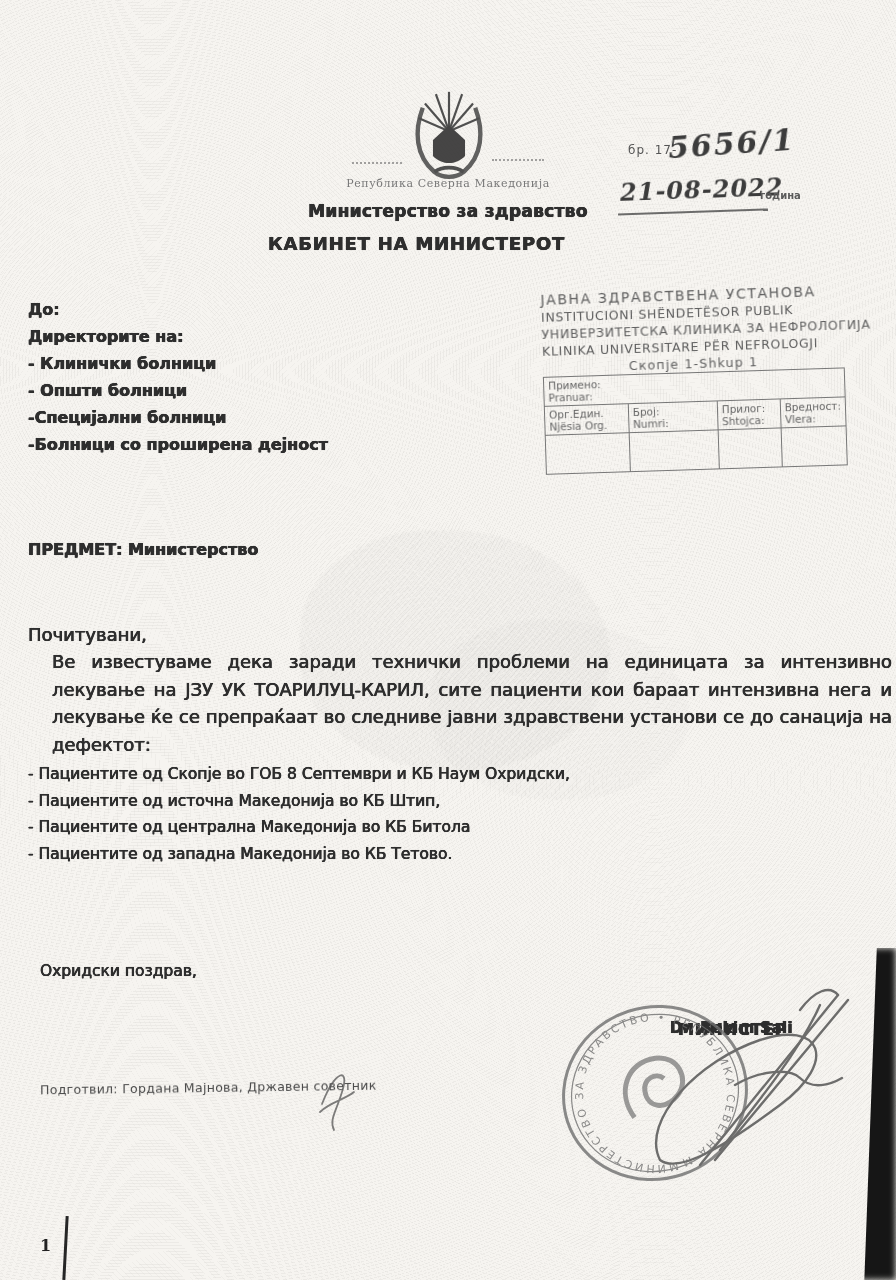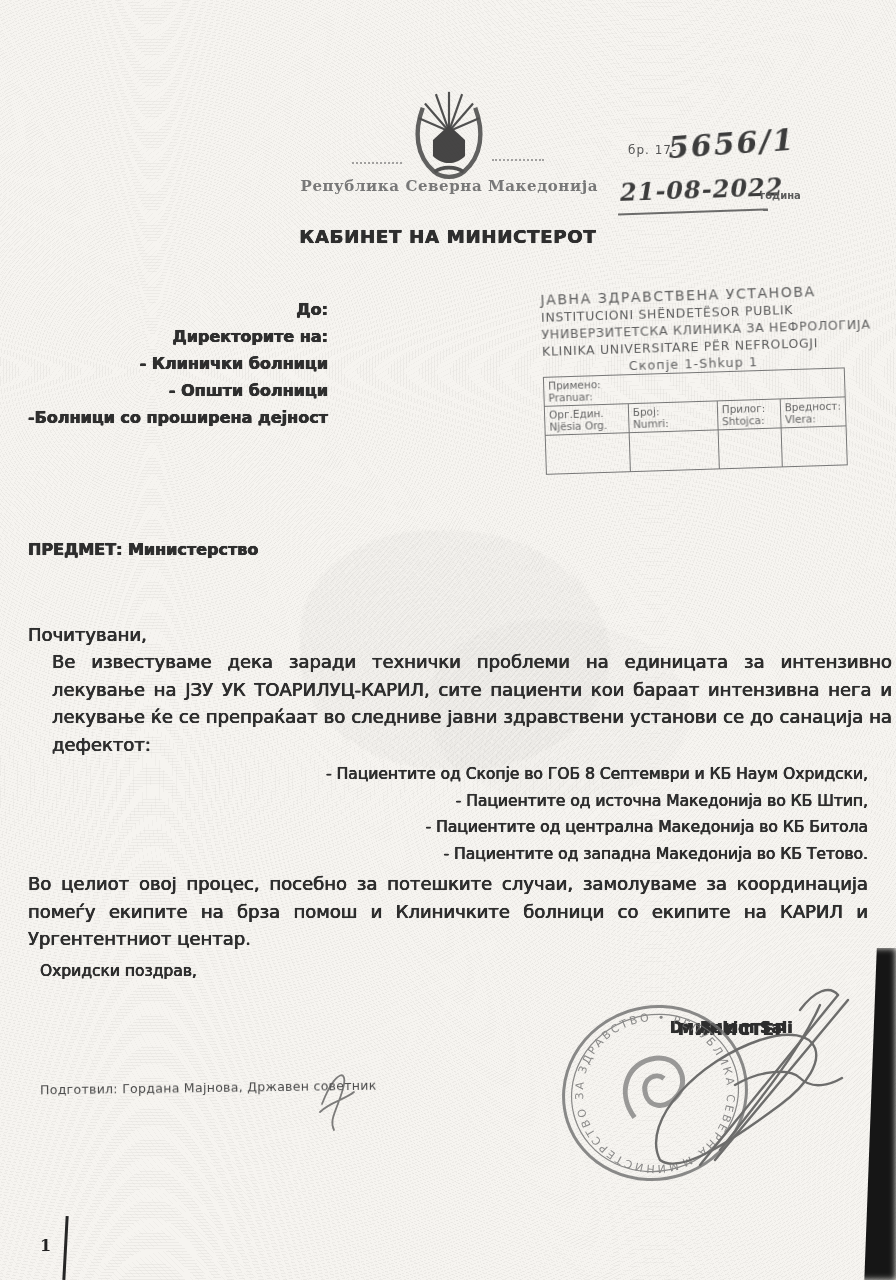--- a/index.html
+++ b/index.html
@@ -3,26 +3,26 @@
 <meta charset="utf-8">
 <style>
   html,body{margin:0;padding:0;}
   body{background:#d8d6d2;font-family:"DejaVu Sans",sans-serif;}
   .page{
     position:relative;width:896px;height:1280px;margin:0 auto;
     background:#f6f4f0;overflow:hidden;color:#2b2b2b;
   }
   .abs{position:absolute;}
   
-  .ink{color:#2e2e2e;text-shadow:0.35px 0 0 currentColor,-0.35px 0 0 currentColor,0 0 0.7px rgba(40,40,40,.55);text-align:right;}
+  .ink{color:#2e2e2e;text-shadow:0.35px 0 0 currentColor,-0.35px 0 0 currentColor,0 0 0.7px rgba(40,40,40,.55);}
   .hw{font-family:"DejaVu Serif",serif;font-style:italic;color:#3c3c3c;}
   
-  .country{font-family:"DejaVu Serif",serif;font-weight:bold;color:#787878;font-size:15px;letter-spacing:.6px;text-align:right;filter:blur(.3px);}
+  .country{font-family:"DejaVu Serif",serif;font-weight:normal;color:#787878;font-size:11px;letter-spacing:.6px;text-align:center;filter:blur(.3px);}
   .ministry{font-weight:bold;font-size:17px;text-align:center;letter-spacing:.3px;}
-  .cabinet{font-weight:bold;font-size:18px;text-align:center;letter-spacing:.8px;}
+  .cabinet{font-weight:bold;font-size:18px;letter-spacing:.8px;margin-top:7px;}
   .dash-orn{border-top:2px dotted #5f5f5f;opacity:.55;height:0;}
   
   .recipient div{font-weight:bold;font-size:16px;line-height:27px;}
   
   .recv{transform:rotate(-1.8deg);color:#5e5e5e;}
   .recv .line{font-size:12.5px;line-height:17px;letter-spacing:.7px;white-space:nowrap;filter:blur(.25px);}
   .recv .line.center{text-align:center;letter-spacing:1.2px;}
   table.recv-table{border-collapse:collapse;width:302px;color:#666;filter:blur(.25px);}
   table.recv-table td{border:1.6px solid #767676;font-size:10.5px;line-height:12px;padding:2px 4px;vertical-align:top;}
   table.recv-table tr.empty td{height:34px;}
@@ -77,33 +77,35 @@
         <path d="M14,30 C2,62 4,96 30,118 C40,127 60,127 70,118 C96,96 98,62 86,30" stroke-width="6" opacity=".9"></path>
         <path d="M28,74 L50,54 L72,74 L72,96 C60,109 40,109 28,96 Z" fill="#2e2e2e" stroke="none"></path>
         <path d="M30,118 C40,110 60,110 70,118" stroke-width="5"></path>
       </g>
     </svg>
   </div>
   <div class="abs dash-orn" style="left:352px;top:162px;width:50px;"></div>
   <div class="abs dash-orn" style="left:492px;top:159px;width:52px;"></div>
 
   <div class="abs country" style="left:298px;top:177px;width:300px;">Република Северна Македонија</div>
+  <div class="abs ministry ink" style="left:278px;top:201px;width:340px;">Министерство за здравство</div>
   <div class="abs cabinet ink" style="left:268px;top:226px;width:360px;">КАБИНЕТ НА МИНИСТЕРОТ</div>
 
   <div class="abs ref-prefix" style="left:628px;top:143px;">бр. 17-</div>
   <div class="abs hw ref-num" style="left:668px;top:126px;">5656/1</div>
   <div class="abs hw ref-date" style="left:620px;top:175px;">21-08-2022</div>
   <div class="abs ref-date-underline" style="left:618px;top:211px;"></div>
   <div class="abs ref-year" style="left:760px;top:190px;">година</div>
 
   <div class="abs recipient ink" style="left:28px;top:296px;">
     <div>До:</div>
     <div>Директорите на:</div>
     <div>- Клинички болници</div>
     <div>- Општи болници</div>
+    <div>-Специјални болници</div>
     <div>-Болници со проширена дејност</div>
   </div>
 
   <div class="abs recv" style="left:543px;top:287px;width:310px;">
     <div class="line" style="font-size:14px;letter-spacing:1.6px;">ЈАВНА ЗДРАВСТВЕНА УСТАНОВА</div>
     <div class="line">INSTITUCIONI SHËNDETËSOR PUBLIK</div>
     <div class="line">УНИВЕРЗИТЕТСКА КЛИНИКА ЗА НЕФРОЛОГИЈА</div>
     <div class="line">KLINIKA UNIVERSITARE PËR NEFROLOGJI</div>
     <div class="line center" style="width:302px;">Скопје 1-Shkup 1</div>
     <table class="recv-table">
@@ -148,21 +150,20 @@
 
   <div class="abs bodytext ink" style="left:28px;top:648px;width:840px;margin-left:24px;">Ве известуваме дека заради технички проблеми на единицата за интензивно лекување на ЈЗУ УК ТОАРИЛУЦ-КАРИЛ, сите пациенти кои бараат интензивна нега и лекување ќе се препраќаат во следниве јавни здравствени установи се до санација на дефектот:</div>
 
   <div class="abs listtext ink" style="left:28px;top:761px;width:840px;">
     <div>- Пациентите од Скопје во ГОБ 8 Септември и КБ Наум Охридски,</div>
     <div>- Пациентите од источна Македонија во КБ Штип,</div>
     <div>- Пациентите од централна Македонија во КБ Битола</div>
     <div>- Пациентите од западна Македонија во КБ Тетово.</div>
   </div>
 
-  <div class="abs bodytext ink" style="left:28px;top:870px;width:840px;">Во целиот овој процес, посебно за потешките случаи, замолуваме за координација помеѓу екипите на брза помош и Клиничките болници со екипите на КАРИЛ и Ургентентниот центар.</div>
 
   <div class="abs closing ink" style="left:40px;top:962px;">Охридски поздрав,</div>
 
   <div class="abs minister-title ink" style="left:678px;top:1020px;">МИНИСТЕР</div>
   <div class="abs minister-name ink" style="left:670px;top:1019px;">Dr. Bekim Sali</div>
 
   <div class="abs" style="left:548px;top:960px;width:310px;height:270px;opacity:.8;filter:blur(.35px);">
     <svg viewBox="0 0 310 270" width="310" height="270">
       <defs>
         <path id="stamp-circle-path" d="M 107 205 A 72 72 0 1 1 107.1 205"></path>

